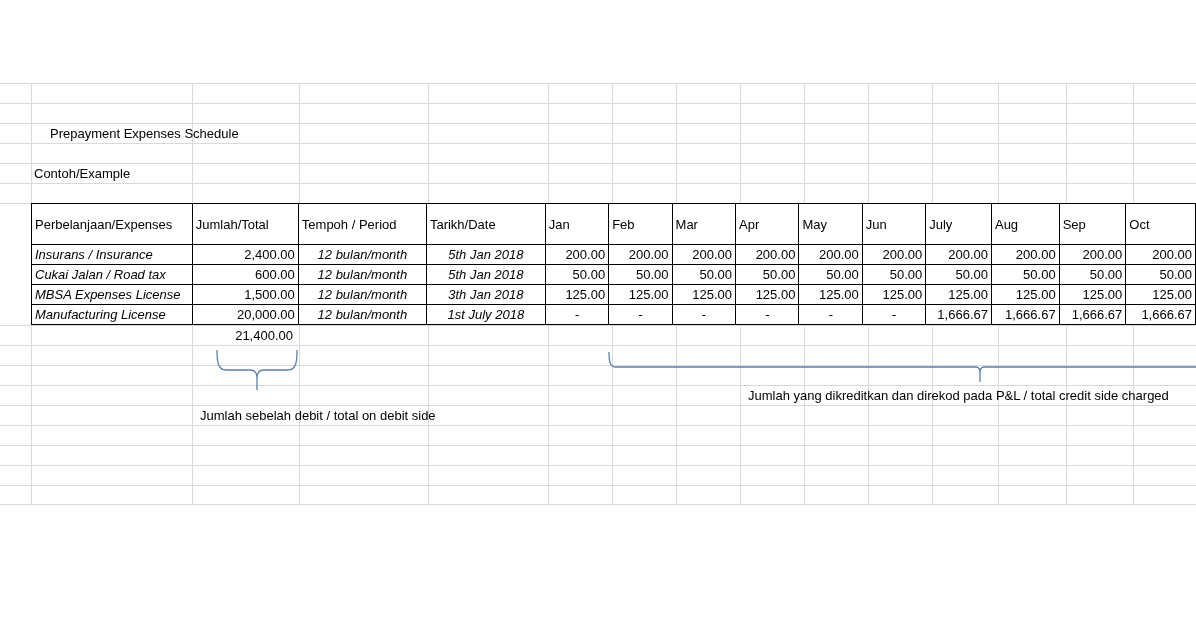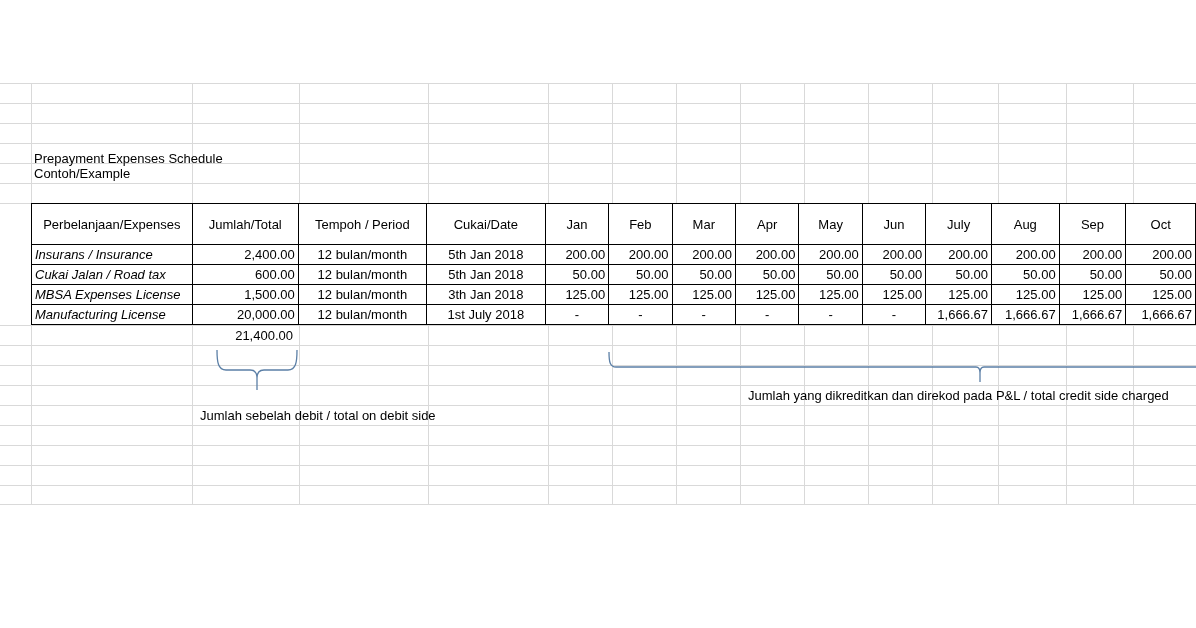--- a/index.html
+++ b/index.html
@@ -5,24 +5,24 @@
   html, body { margin:0; padding:0; background:#ffffff; }
   body { width:1196px; height:628px; position:relative; overflow:hidden;
          font-family:"Liberation Sans", sans-serif; font-size:13px; color:#000; }
   .grid { position:absolute; left:0; top:83px; width:1196px; height:422px; }
   .hl { position:absolute; left:0; width:1196px; height:1px; background:#d9d9d9; }
   .vl { position:absolute; top:0; width:1px; height:422px; background:#d9d9d9; }
   .txt { position:absolute; white-space:nowrap; line-height:20px; font-size:13px; }
   table.sched { position:absolute; left:31px; top:203px; border-collapse:collapse; table-layout:fixed; background:#fff; }
   table.sched td, table.sched th { border:1px solid #000; padding:0 3px; font-weight:normal;
        white-space:nowrap; overflow:hidden; font-size:13px; }
-  table.sched th { height:40px; text-align:center; }
+  table.sched th { height:40px; text-align:left; }
   table.sched td { height:19px; line-height:19px; }
   td.num { text-align:right; }
-  td.ctr { text-align:center; }
+  td.ctr { text-align:center;font-style:italic; }
   td.left { text-align:left;font-style:italic; }
   .brace { position:absolute; }
 </style>
 </head>
 <body>
 
 <div class="grid">
   <div class="hl" style="top:0px"></div>
   <div class="hl" style="top:20px"></div>
   <div class="hl" style="top:40px"></div>
@@ -49,21 +49,21 @@
   <div class="vl" style="left:676px"></div>
   <div class="vl" style="left:740px"></div>
   <div class="vl" style="left:804px"></div>
   <div class="vl" style="left:868px"></div>
   <div class="vl" style="left:932px"></div>
   <div class="vl" style="left:998px"></div>
   <div class="vl" style="left:1066px"></div>
   <div class="vl" style="left:1133px"></div>
 </div>
 
-<div class="txt" style="left:34px; top:124px;margin-top:25px;">Prepayment Expenses Schedule</div>
+<div class="txt" style="left:50px; top:124px;">Prepayment Expenses Schedule</div>
 <div class="txt" style="left:34px; top:164px;">Contoh/Example</div>
 
 <table class="sched">
   <colgroup>
     <col style="width:161px">
       <col style="width:107px">
       <col style="width:129px">
       <col style="width:120px">
     <col style="width:64px">
       <col style="width:64px">
@@ -74,21 +74,21 @@
       <col style="width:66px">
       <col style="width:68px">
     <col style="width:67px">
       <col style="width:70px">
   </colgroup>
   <tbody>
       <tr>
     <th>Perbelanjaan/Expenses</th>
     <th>Jumlah/Total</th>
     <th>Tempoh / Period</th>
-    <th>Cukai/Date</th>
+    <th>Tarikh/Date</th>
     <th>Jan</th>
     <th>Feb</th>
     <th>Mar</th>
     <th>Apr</th>
     <th>May</th>
     <th>Jun</th>
     <th>July</th>
     <th>Aug</th>
     <th>Sep</th>
     <th>Oct</th>

